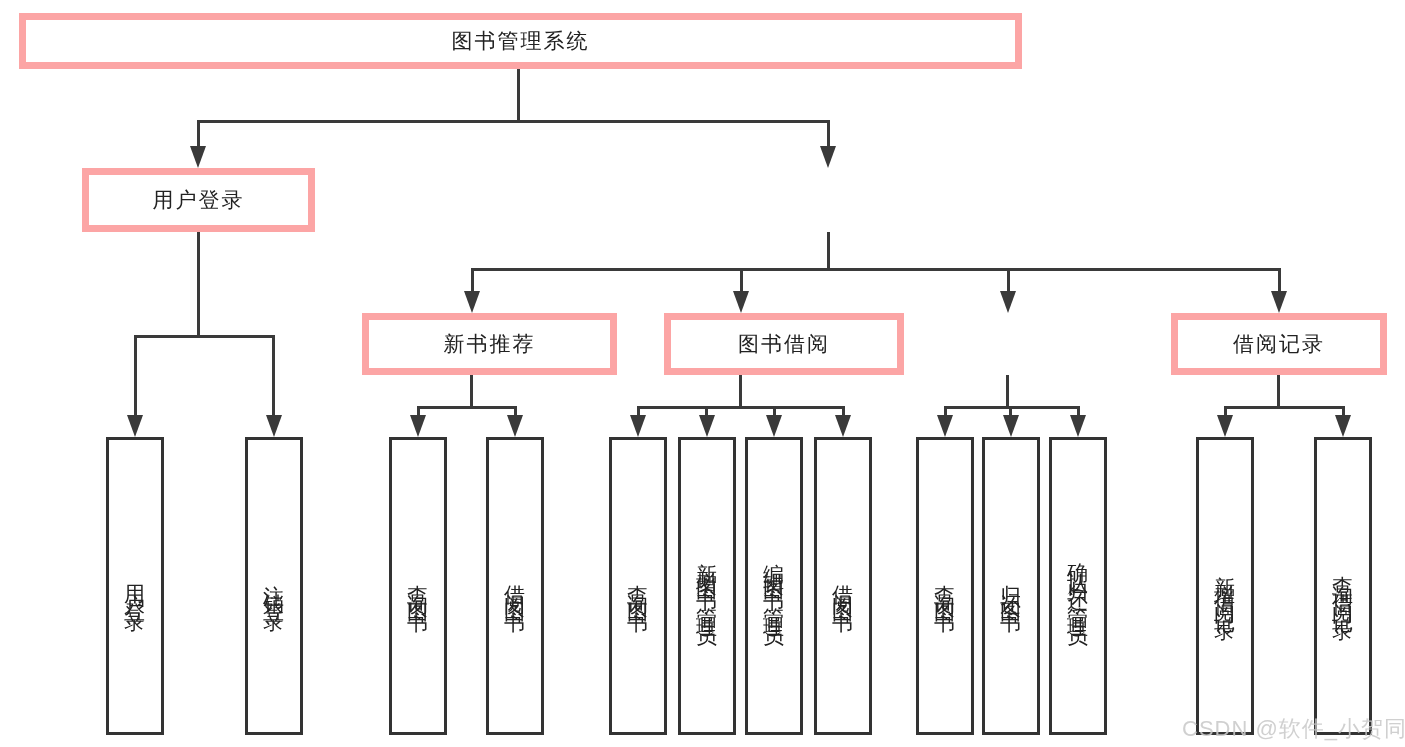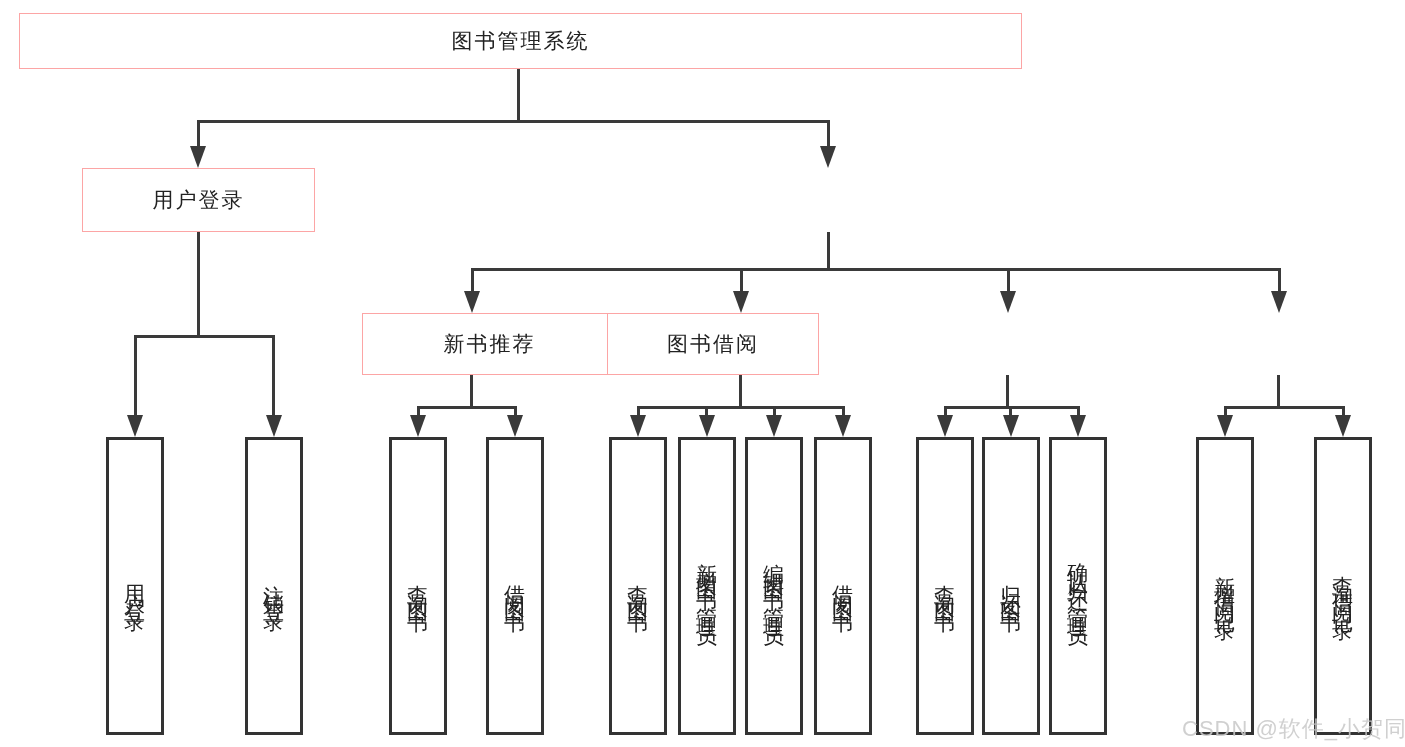--- a/index.html
+++ b/index.html
@@ -6,21 +6,21 @@
   .canvas{
     position:relative;
     width:1405px;height:747px;
     background:#ffffff;
     font-family:"Liberation Sans","DejaVu Sans",sans-serif;
     overflow:hidden;
   }
   
   .node{
     position:absolute;box-sizing:border-box;
-    border:1px solid #fca5a5;background:#ffffff;
+    border:7px solid #fca5a5;background:#ffffff;
     display:flex;align-items:center;justify-content:center;
     font-size:21px;color:#222222;letter-spacing:2px;
     white-space:nowrap;
   }
   
   .vnode{
     position:absolute;box-sizing:border-box;
     border:3px solid #333333;background:#ffffff;
     display:flex;align-items:center;justify-content:center;
     top:437px;width:58px;height:298px;
@@ -54,22 +54,25 @@
     <span>图书管理系统</span>
   </div>
 
   <div class="node" style="left:82px;top:168px;width:233px;height:64px">
     <span>用户登录</span>
   </div>
 
   <div class="node" style="left:362px;top:313px;width:255px;height:62px">
     <span>新书推荐</span>
   </div>
-  <div class="node" style="left:607px;top:313px;width:212px;height:62px">
+  <div class="node" style="left:664px;top:313px;width:240px;height:62px">
     <span>图书借阅</span>
+  </div>
+  <div class="node" style="left:1171px;top:313px;width:216px;height:62px">
+    <span>借阅记录</span>
   </div>
 
   <div class="vnode" style="left:106px">
     <span class="vtext">用户登录</span>
   </div>
   <div class="vnode" style="left:245px">
     <span class="vtext">注销登录</span>
   </div>
   <div class="vnode" style="left:389px">
     <span class="vtext">查询图书</span>

